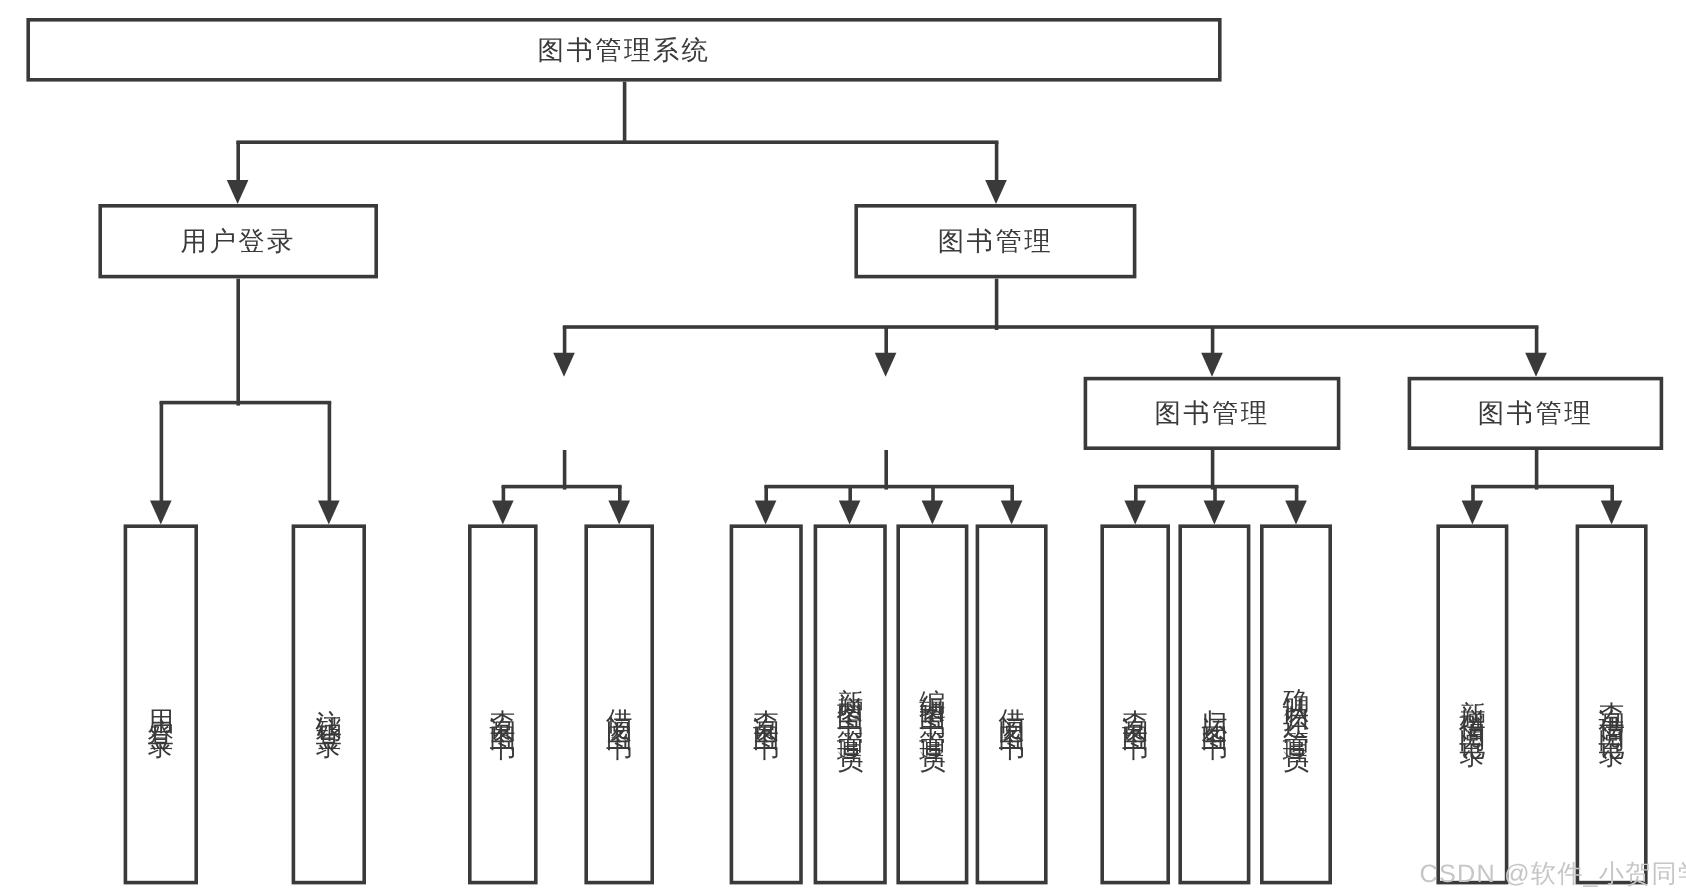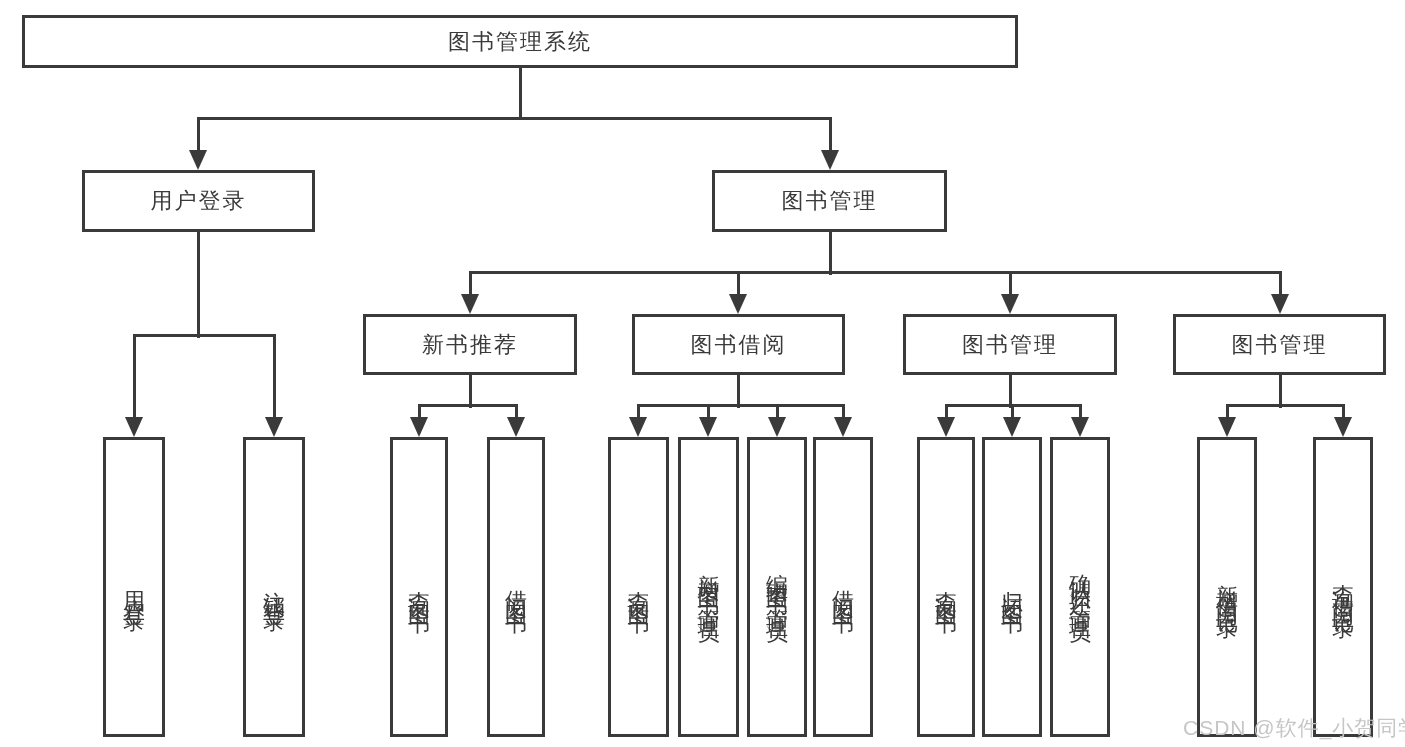--- a/index.html
+++ b/index.html
@@ -93,22 +93,20 @@
       <div class="arrow" style="left: 1071px; top: 417px;"></div>
       <div class="arrow" style="left: 1218px; top: 417px;"></div>
       <div class="arrow" style="left: 1334px; top: 417px;"></div>
     </div>
 
   <div class="node h" style="left:22px; top:15px; width:996px; height:53px;">图书管理系统</div>
 
   <div class="node h" style="left:82px; top:170px; width:233px; height:62px;">用户登录</div>
   <div class="node h" style="left:712px; top:170px; width:235px; height:62px;">图书管理</div>
 
-  <div class="node h" style="left:363px; top:314px; width:214px; height:61px;">新书推荐</div>
-  <div class="node h" style="left:632px; top:314px; width:213px; height:61px;">图书借阅</div>
   <div class="node h" style="left:903px; top:314px; width:214px; height:61px;">图书管理</div>
   <div class="node h" style="left:1173px; top:314px; width:213px; height:61px;">图书管理</div>
 
   <div class="node v" style="left:103px; top:437px; width:62px; height:300px;">用户登录</div>
   <div class="node v" style="left:243px; top:437px; width:62px; height:300px;">注销登录</div>
 
   <div class="node v" style="left:390px; top:437px; width:58px; height:300px;">查询图书</div>
   <div class="node v" style="left:487px; top:437px; width:58px; height:300px;">借阅图书</div>
 
   <div class="node v" style="left:608px; top:437px; width:61px; height:300px;">查询图书</div>

